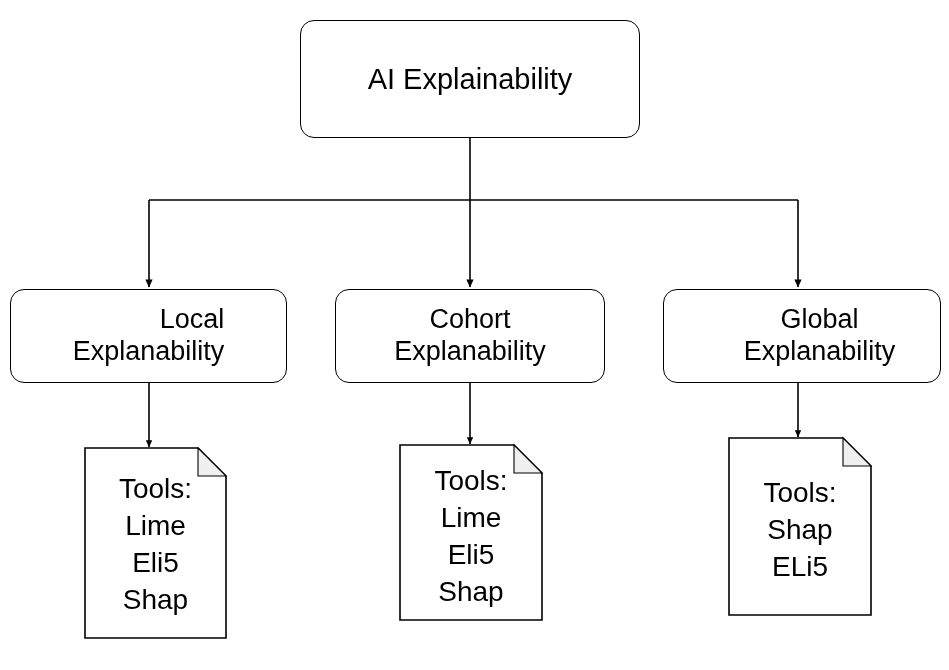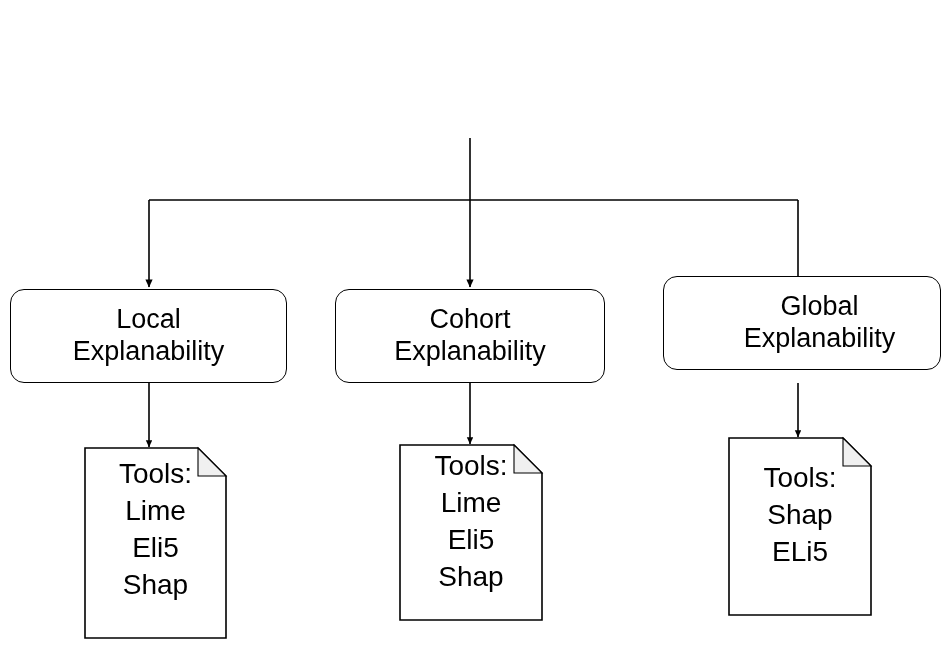--- a/index.html
+++ b/index.html
@@ -49,20 +49,21 @@
   .doc-text {
     position: absolute;
     left: 0;
     width: 100%;
     text-align: center;
     color: #000000;
     font-size: 28px;
     line-height: 1.32;
     white-space: pre-line;
     pointer-events: none;
+    margin-top: 15px;
   }
 </style>
 </head>
 <body>
 
 <div id="canvas">
 
   <svg id="diagram-svg" viewBox="0 0 949 670" xmlns="http://www.w3.org/2000/svg">
     <defs>
       <marker id="arrow" markerWidth="9" markerHeight="9" refX="7.6" refY="3.6" orient="auto" markerUnits="userSpaceOnUse">
@@ -94,32 +95,35 @@
       <path d="M400,445 L514,445 L542,473 L542,620 L400,620 Z" fill="#ffffff" stroke="#000000" stroke-width="1.6"></path>
       <path d="M514,445 L542,473 L514,473 Z" fill="#f0f0f0" stroke="#000000" stroke-width="1.1"></path>
     </g>
 
     <g>
       <path d="M729,438 L843,438 L871,466 L871,615 L729,615 Z" fill="#ffffff" stroke="#000000" stroke-width="1.6"></path>
       <path d="M843,438 L871,466 L843,466 Z" fill="#f0f0f0" stroke="#000000" stroke-width="1.1"></path>
     </g>
   </svg>
 
+  <div class="node-box node-root" style="left:300px; top:20px; width:340px; height:118px;">
+    <span>AI Explainability</span>
+  </div>
 
-  <div class="node-box node-mid" style="left:10px; top:289px; width:277px; height:94px;">
+  <div class="node-box node-mid" style="left:10px; top:289px; width:277px; height:94px;text-align:right;">
     <span>Local
 Explanability</span>
   </div>
 
   <div class="node-box node-mid" style="left:335px; top:289px; width:270px; height:94px;align-items:center;">
     <span>Cohort
 Explanability</span>
   </div>
 
-  <div class="node-box node-mid" style="left:663px; top:276px; width:278px; height:94px;padding-left:35px;">
+  <div class="node-box node-mid" style="left:663px; top:289px; width:278px; height:94px;padding-left:35px;">
     <span>Global
 Explanability</span>
   </div>
 
   <div class="doc-node" style="left:85px; top:448px; width:141px; height:190px;">
     <div class="doc-text" style="top:8px;">Tools:
 Lime
 Eli5
 Shap</div>
   </div>

